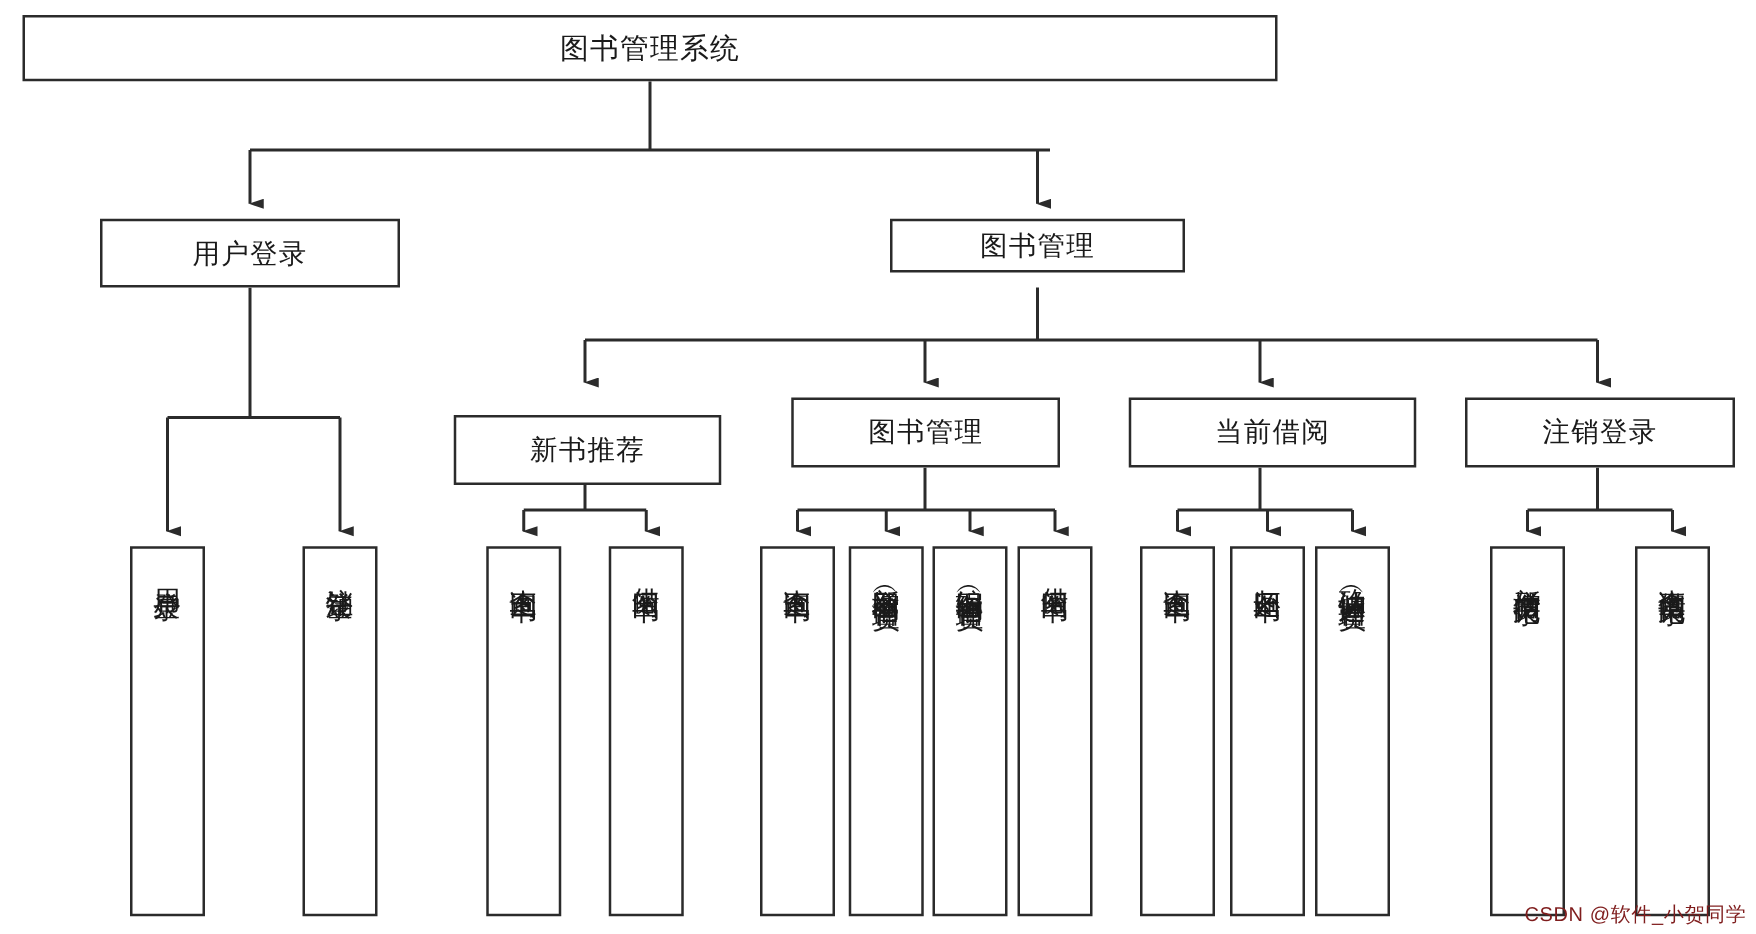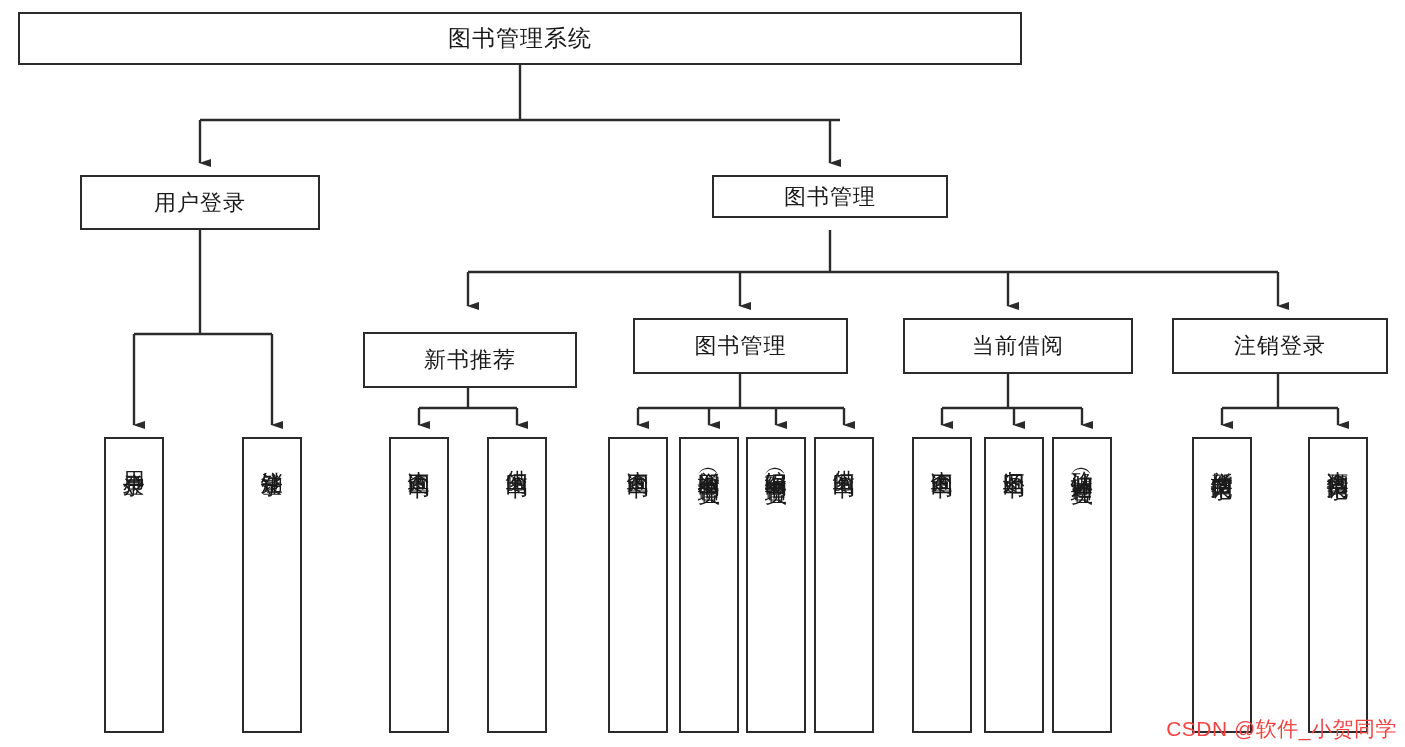--- a/index.html
+++ b/index.html
@@ -33,22 +33,22 @@
   .vtext{
     writing-mode:vertical-rl;
     text-orientation:upright;
     line-height:1.06;
     white-space:nowrap;
   }
   .watermark{
     position:absolute;
     right:8px;
     bottom:4px;
-    font-size:21px;
-    color:#ef4444;
+    font-size:16px;
+    color:#7f1d1d;
     letter-spacing:0.5px;
     white-space:nowrap;
     pointer-events:none;
   }
 </style>
 </head>
 <body>
 
 <div id="stage">
 

